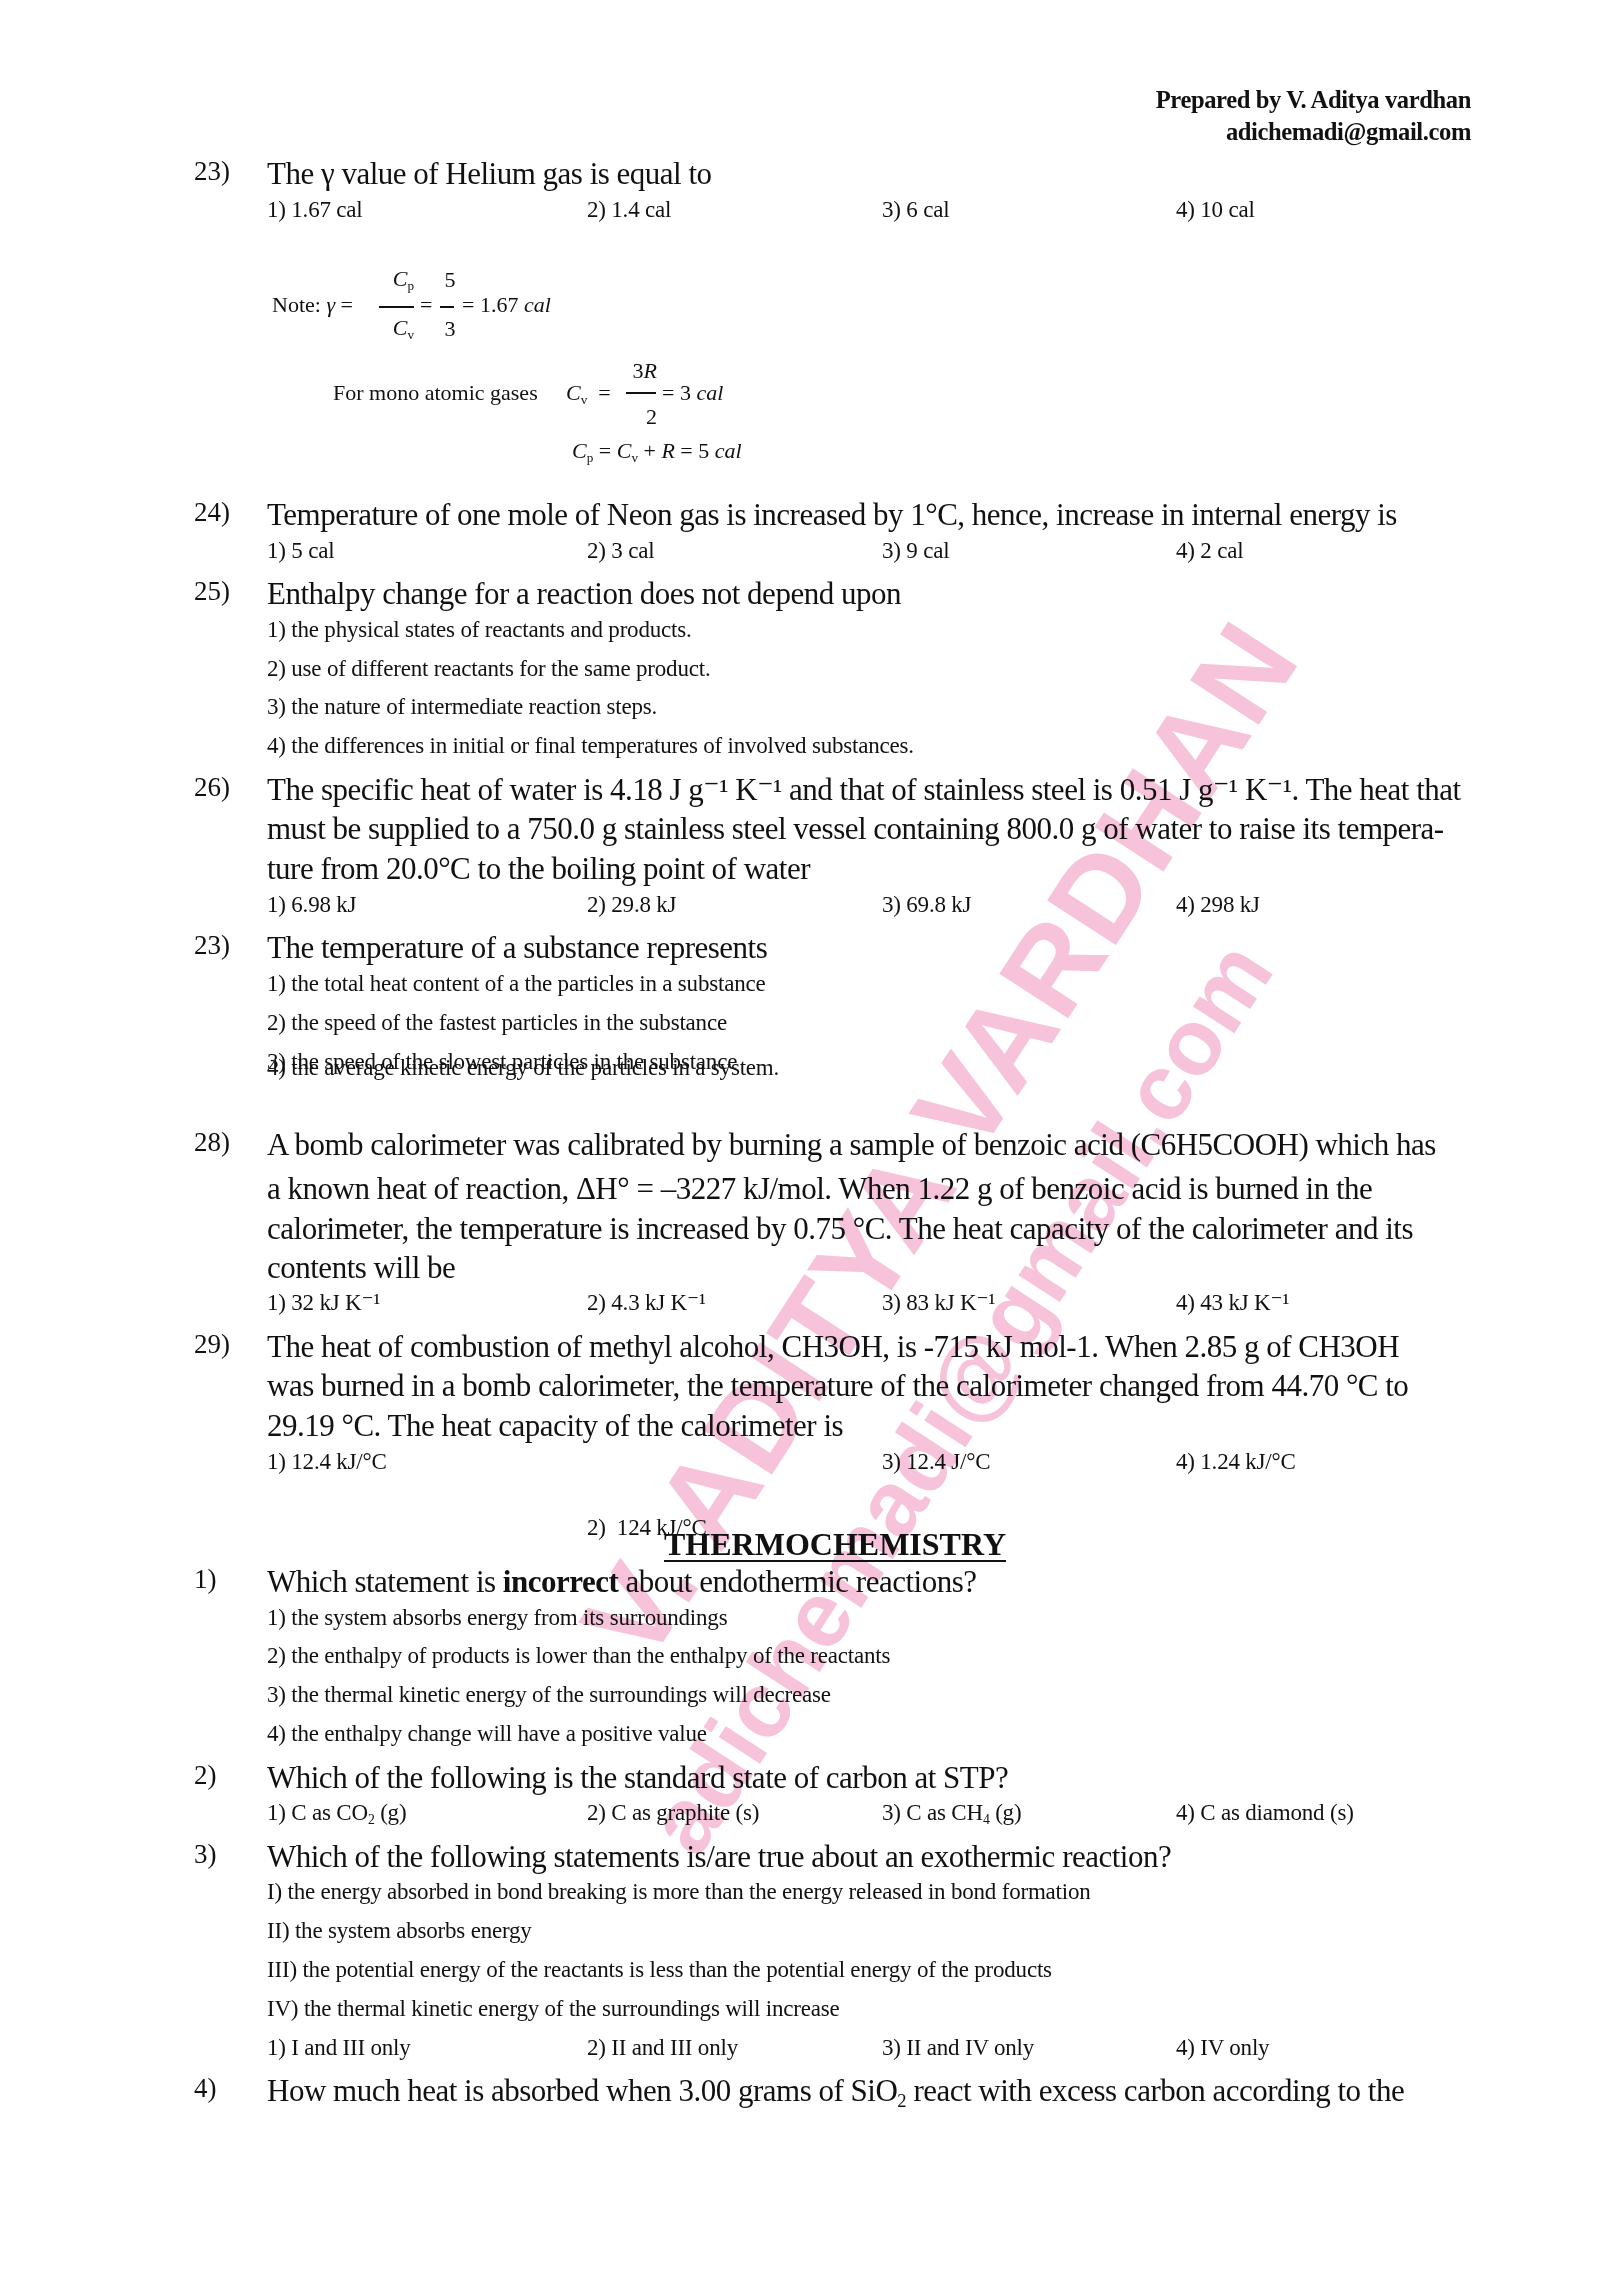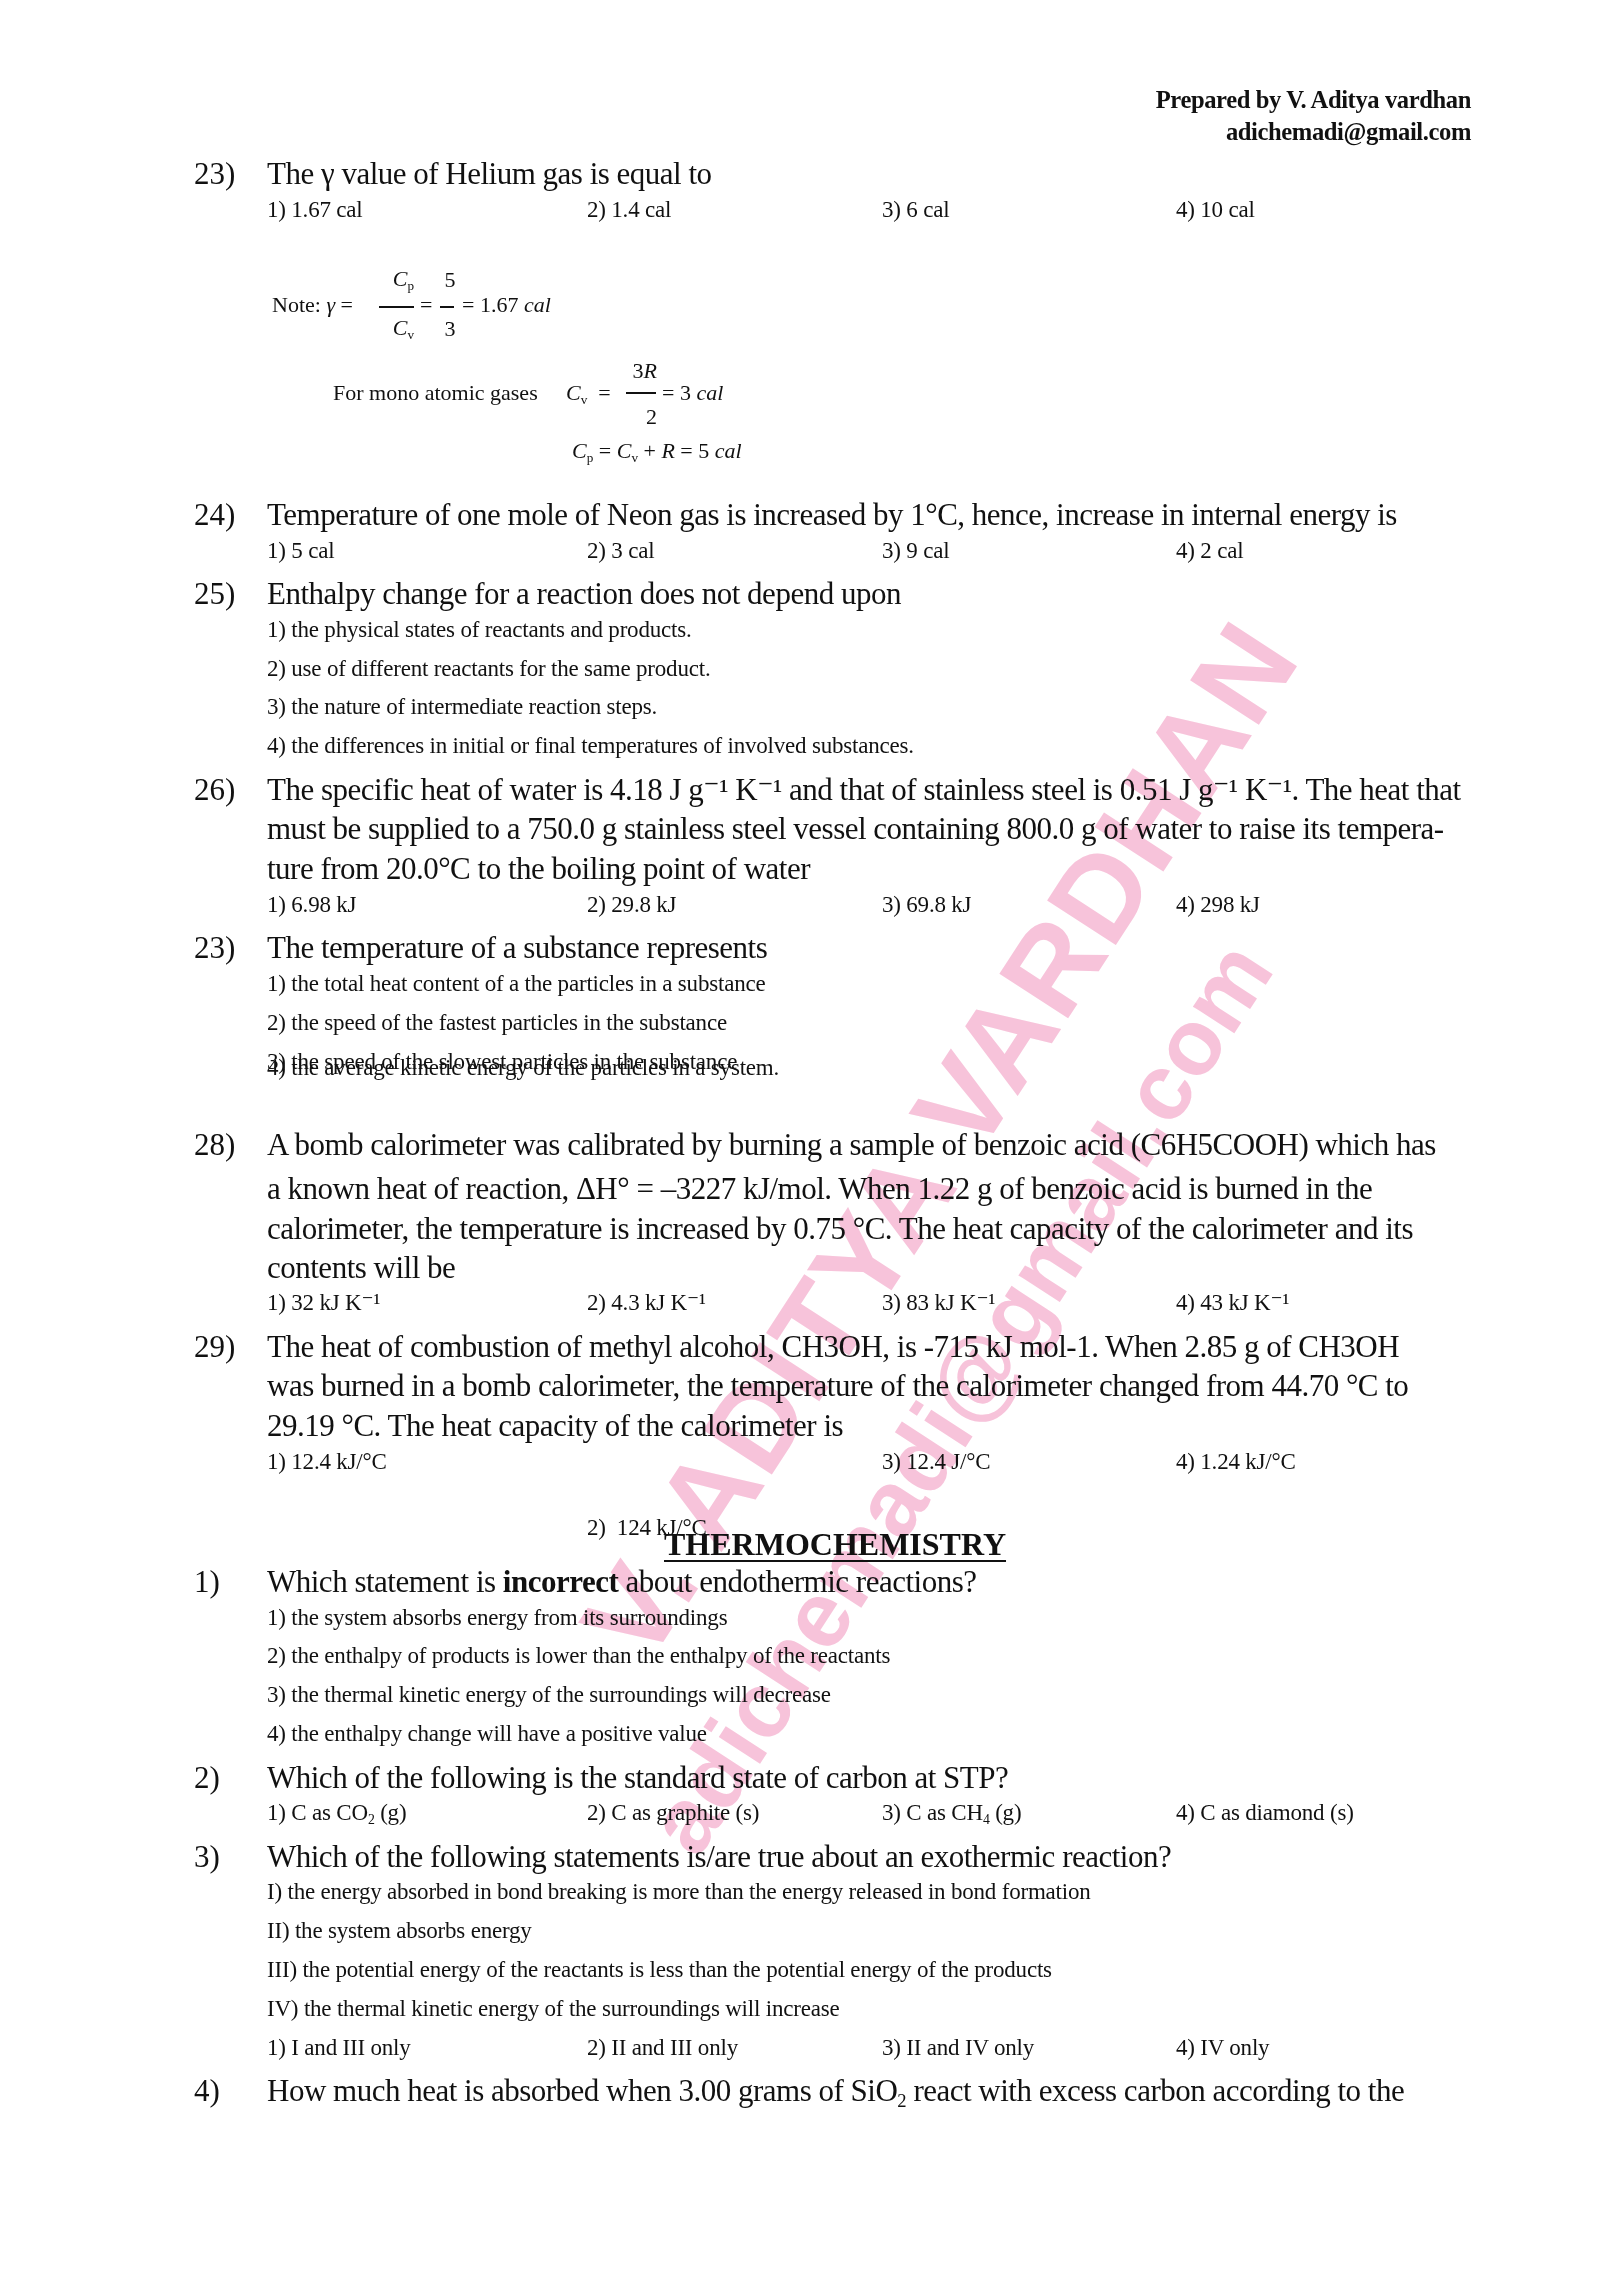--- a/index.html
+++ b/index.html
@@ -7,21 +7,21 @@
          font-family:"Liberation Serif", "DejaVu Serif", serif; color:#111; }
   .page { position:absolute; left:0; top:0; width:1622px; height:2295px; }
   .watermark { position:absolute; color:#f7c3da; font-family:"Liberation Sans","DejaVu Sans",sans-serif;
                font-weight:bold; white-space:nowrap; transform-origin:0 0; z-index:0; pointer-events:none; }
   .wm1 { left:554px; top:1608px; font-size:119px; transform:rotate(-57deg); letter-spacing:1.6px; }
   .wm2 { left:626px; top:1814px; font-size:93px; transform:rotate(-57deg); }
   .content { position:absolute; left:0; top:0; width:1622px; z-index:1; }
   .hdr { position:absolute; right:151px; text-align:right; font-weight:bold; font-size:24.6px; letter-spacing:-0.4px; }
   .hdr1 { top:86px; } .hdr2 { top:118px; }
   .line { position:absolute; font-size:31px; white-space:nowrap; letter-spacing:-0.5px; line-height:1; }
-  .qn { position:absolute; left:194px; font-size:31px; line-height:1; }
+  .qn { position:absolute; left:194px; font-size:27px; line-height:1; }
   .opt { position:absolute; font-size:23px; white-space:nowrap; line-height:1; letter-spacing:-0.2px; }
   .c1 { left:267px; } .c2 { left:587px; } .c3 { left:882px; } .c4 { left:1176px; }
   .math { position:absolute; font-size:22px; white-space:nowrap; line-height:1; }
   .math i { font-style:italic; }
   .frac { position:absolute; text-align:right; font-size:22px; line-height:1; }
   .fracbar { position:absolute; height:1.6px; background:#111; }
   .title { position:absolute; left:664px; top:1526px; font-size:32px; font-weight:bold; text-decoration:underline; text-decoration-thickness:2.4px; text-underline-offset:4.8px; }
   sub { font-size:0.6em; vertical-align:-0.3em; line-height:0; }
   b { font-weight:bold; }
 </style>

